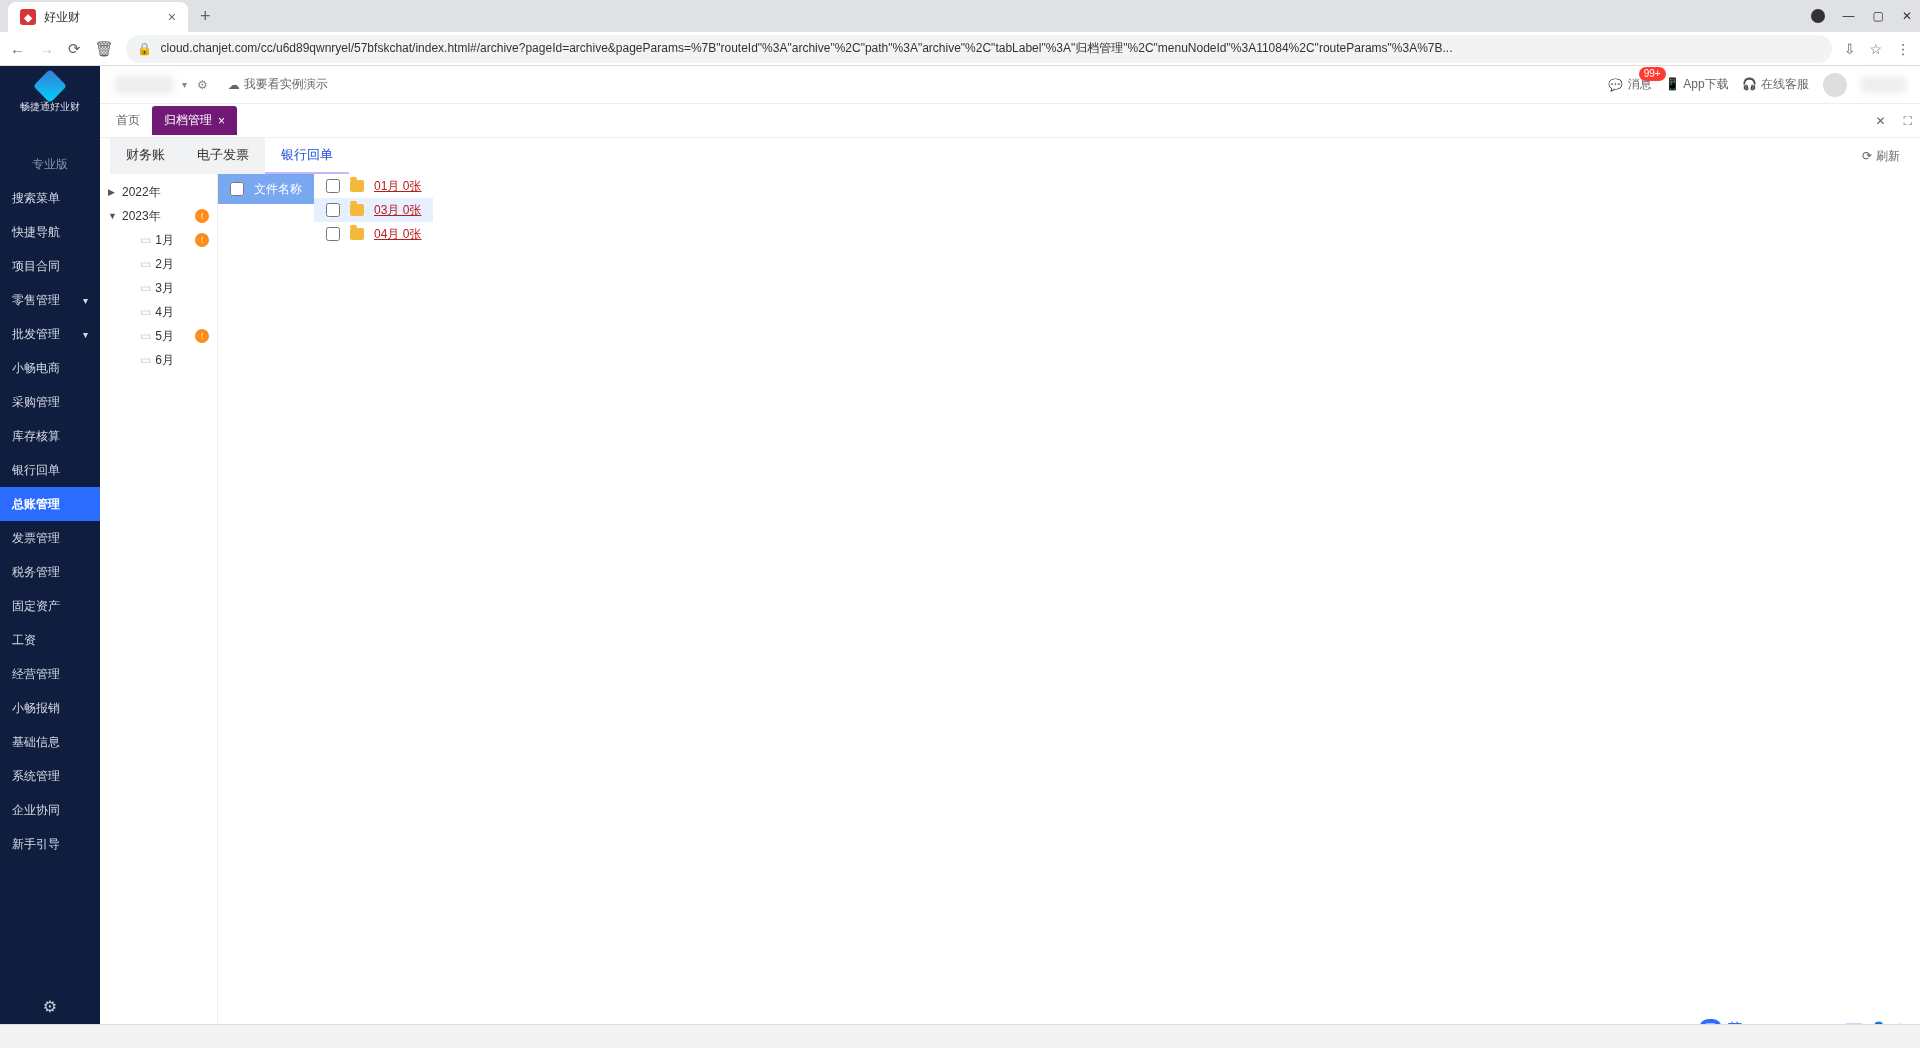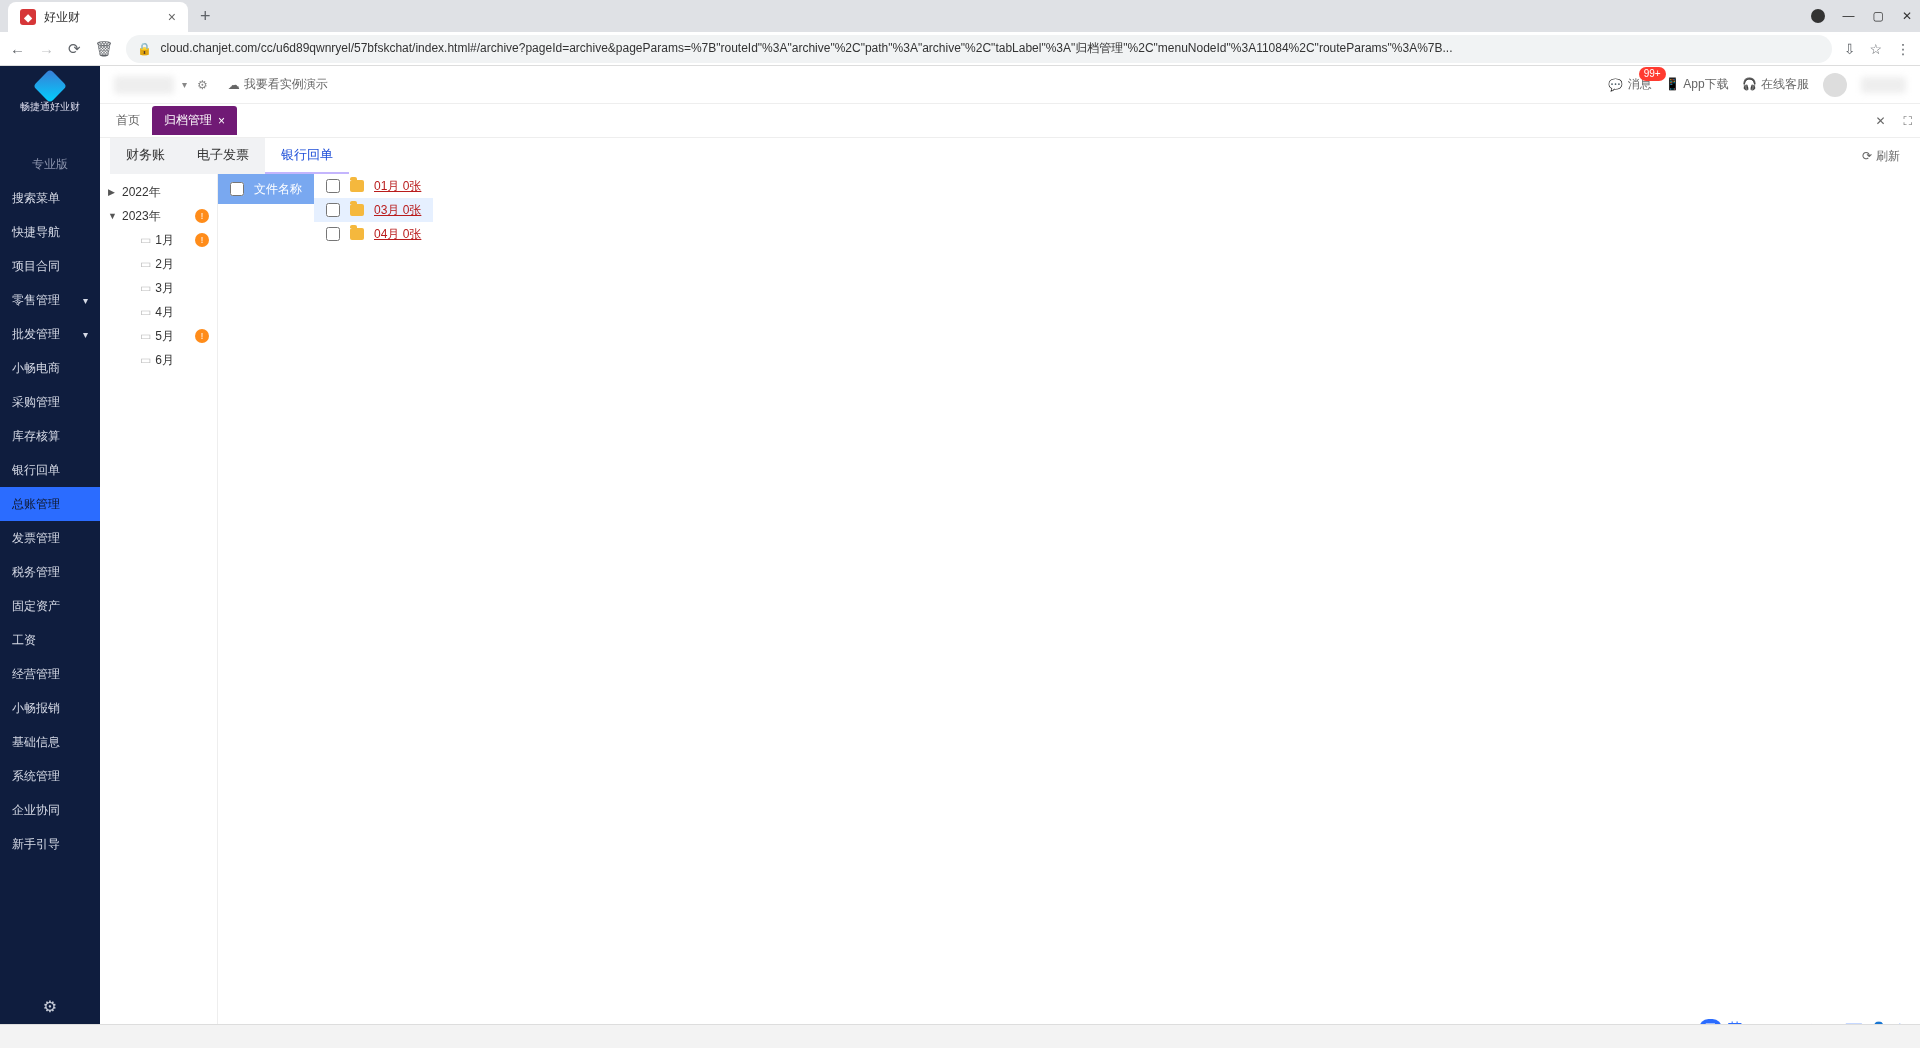--- a/index.html
+++ b/index.html
@@ -26,21 +26,21 @@
 .addr-right{display:flex;gap:14px;color:#5f6368;font-size:14px;}
 
 
 .app { display:flex; height:calc(100vh - 90px); }
 .sidebar { width:100px; background:#0f1d3e; color:#c7ccd8; display:flex; flex-direction:column; }
 .logo { padding:8px 6px; display:flex; flex-direction:column; align-items:center; gap:2px; }
 .logo-mark{width:24px;height:24px;background:linear-gradient(135deg,#3a7bd5,#00d2ff);border-radius:4px;transform:rotate(45deg);}
 .logo-text{font-size:10px;color:#dde;white-space:nowrap;}
 .logo-sub{font-size:12px;color:#8a92ab;margin-top:40px;}
 .side-item{height:34px;display:flex;align-items:center;padding:0 12px;font-size:12px;cursor:pointer;color:#d6dae6;position:relative;}
-.side-item.active{background:#2b6cff;color:#0f172a;}
+.side-item.active{background:#2b6cff;color:#ffffff;font-weight:bold;}
 .side-item .chev{margin-left:auto;font-size:10px;}
 .side-gear{margin-top:auto;text-align:center;padding:8px;color:#c7ccd8;font-size:16px;}
 
 .main { flex:1; display:flex; flex-direction:column; background:#fff; overflow:hidden;}
 .topbar{height:38px;display:flex;align-items:center;padding:0 14px;gap:10px;border-bottom:1px solid #eee;}
 .org-select{display:flex;align-items:center;gap:8px;color:#555;}
 .blur{filter:blur(3px);background:#eee;width:60px;height:18px;border-radius:3px;}
 .chev-d{color:#888;font-size:10px;}
 .gear-sm{color:#888;}
 .demo-link{color:#666;display:flex;align-items:center;gap:4px;margin-left:10px;}

